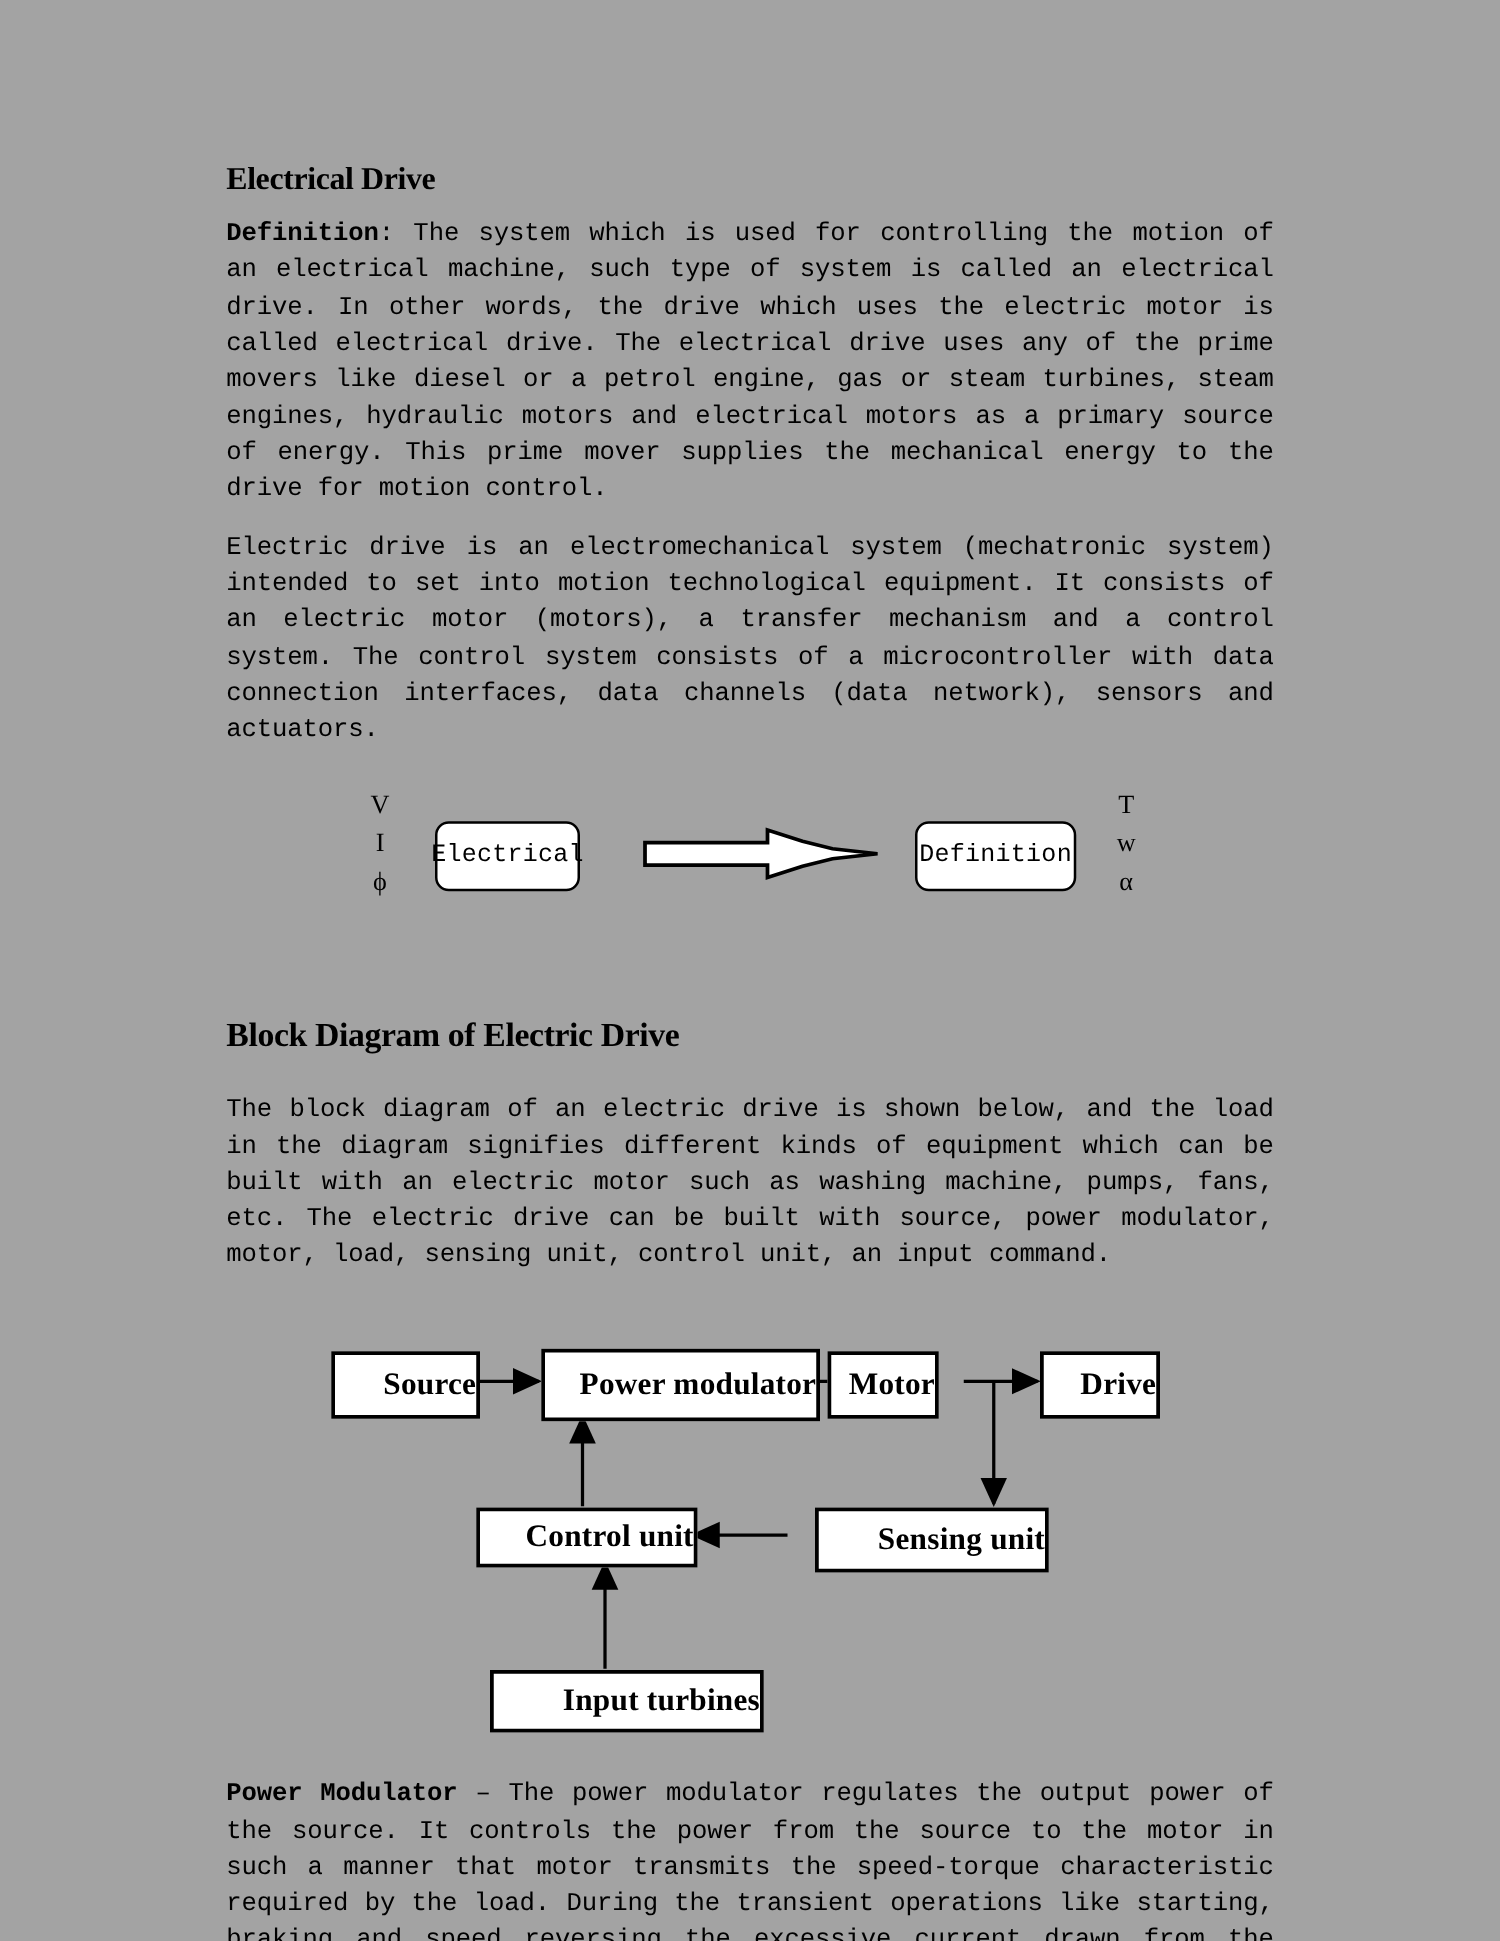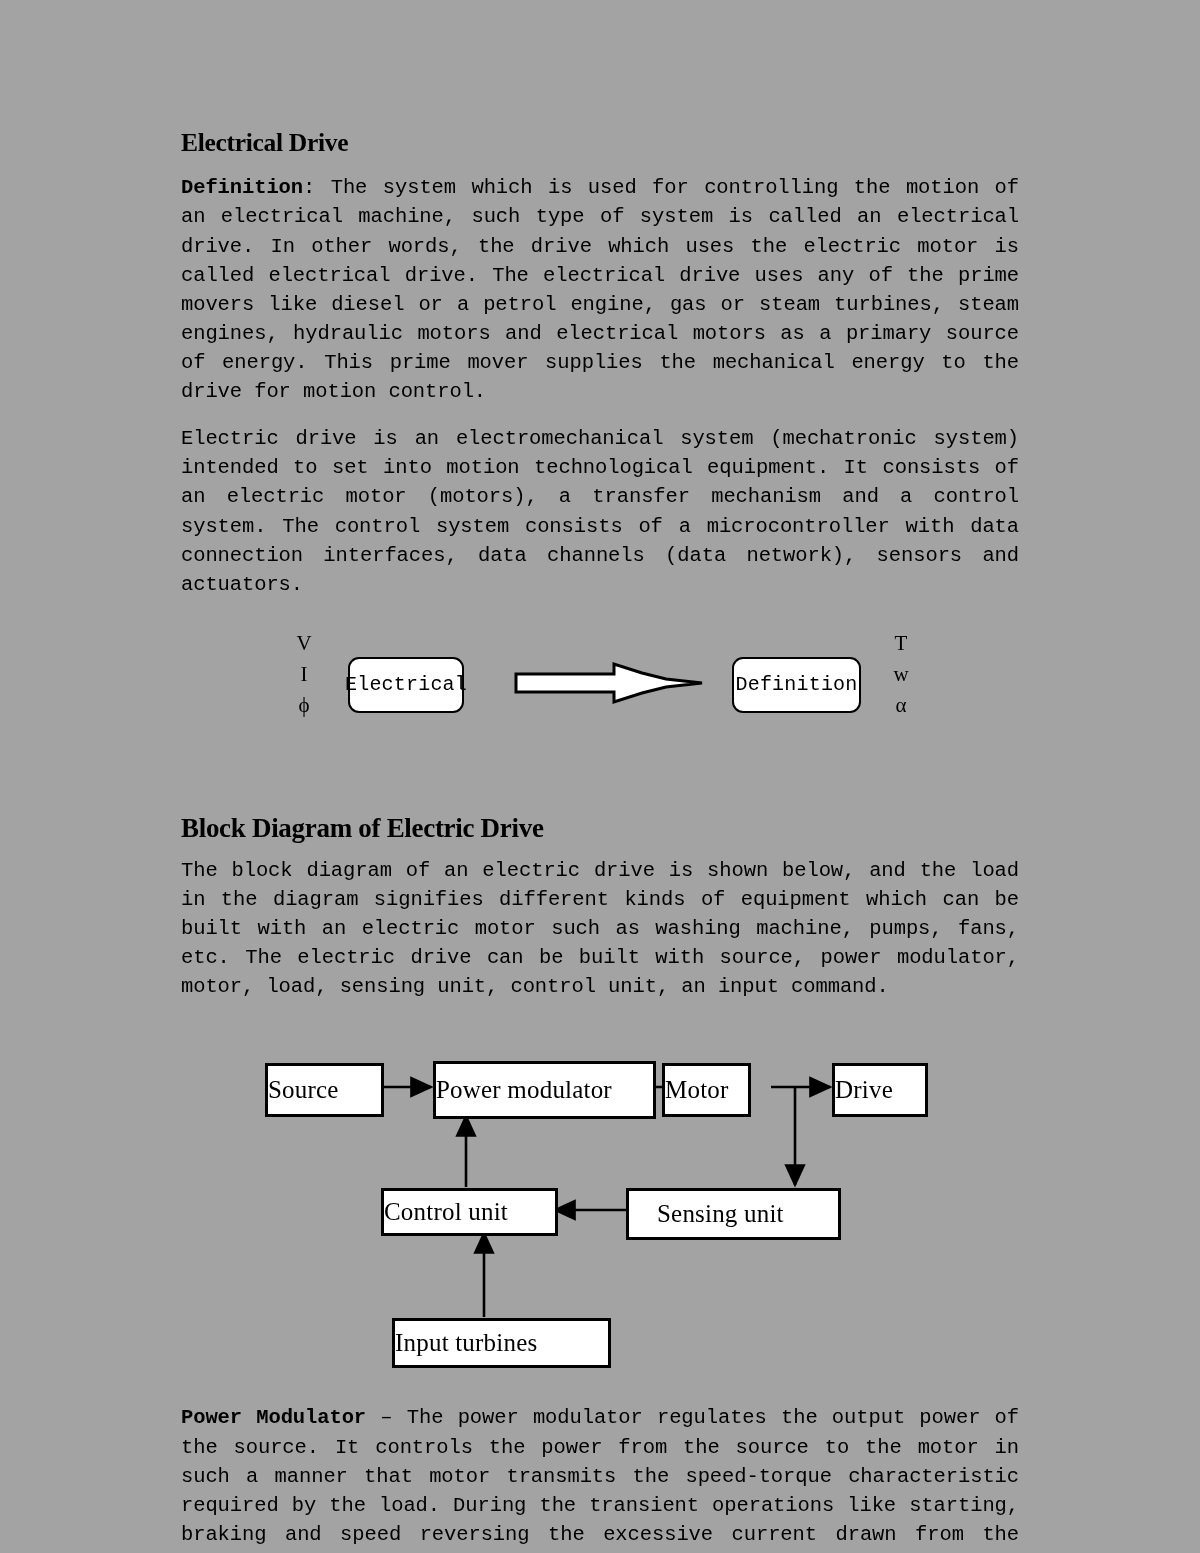--- a/index.html
+++ b/index.html
@@ -28,21 +28,21 @@
   h1.doc-heading {
     font-family: "Liberation Serif", "DejaVu Serif", serif;
     font-size: 25.5px;
     font-weight: bold;
     letter-spacing: -0.3px;
     margin: 0 0 16px 0;
     line-height: 1.15;
   }
   h1.doc-heading.second {
     font-size: 27px;
-    margin: 0 0 12px 0;
+    margin: 0 0 30px 0;
   }
   p.body-text {
     font-size: 20.5px;
     line-height: 1.42;
     text-align: justify;
     margin: 0 0 18px 0;
     letter-spacing: -0.1px;
     font-family: Liberation Mono, monospace;
   }
   p.body-text .lead {
@@ -96,33 +96,33 @@
     width: 838px;
     height: 330px;
     margin-top: 42px;
   }
   .bbox {
     position: absolute;
     border: 3px solid #000;
     background: #fff;
     display: flex;
     align-items: center;
-    justify-content: flex-start;
-    font-weight: normal;
+    justify-content: flex-end;
+    font-weight: bold;
     font-size: 25px;
     letter-spacing: 0.2px;
     white-space: nowrap;
     z-index: 2;
   }
   .bbox.source        { left: 84px;  top: 20px;  width: 113px; height: 48px; }
   .bbox.powermod      { left: 252px; top: 18px;  width: 217px; height: 52px; }
   .bbox.motor         { left: 481px; top: 20px;  width: 83px;  height: 48px; }
   .bbox.load          { left: 651px; top: 20px;  width: 90px;  height: 48px; }
   .bbox.controlunit   { left: 200px; top: 145px; width: 171px; height: 42px; }
-  .bbox.sensingunit   { left: 445px; top: 145px; width: 181px; height: 46px; padding-left: 28px; }
+  .bbox.sensingunit   { left: 471px; top: 145px; width: 181px; height: 46px; }
   .bbox.inputcommand  { left: 211px; top: 275px; width: 213px; height: 44px; }
 
   .fig2 svg.wires {
     position: absolute;
     left: 0;
     top: 0;
     width: 838px;
     height: 330px;
     z-index: 1;
   }

